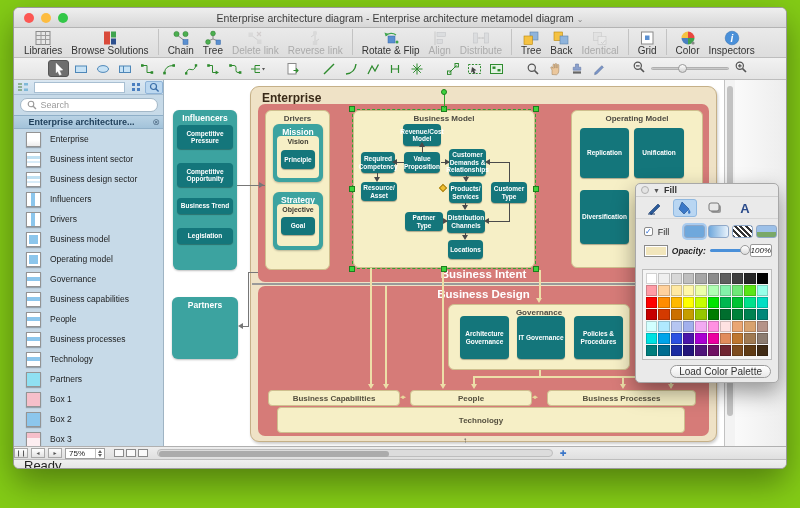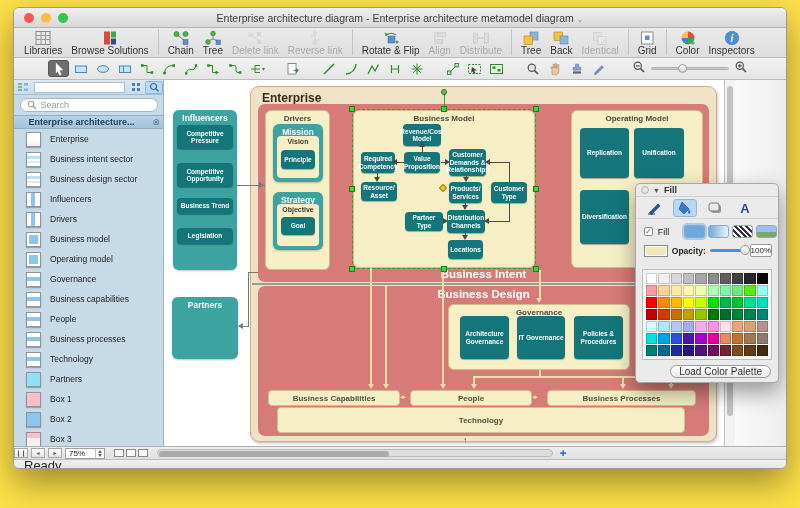--- a/index.html
+++ b/index.html
@@ -1,17 +1,17 @@
 <!DOCTYPE html>
 <html><head>
 <meta charset="utf-8">
 <style>
   html,body{margin:0;padding:0;background:#FFFFFF;}
   *{box-sizing:border-box;font-family:"Liberation Sans","DejaVu Sans",sans-serif;}
-  #screen{position:relative;width:800px;height:508px;background:#fde047;overflow:hidden;}
+  #screen{position:relative;width:800px;height:508px;background:#84cc16;overflow:hidden;}
   #window{position:absolute;left:13px;top:7px;width:774px;height:462px;background:#E9E9E9;
     border:1px solid #9a9a9a;border-radius:6px;box-shadow:0 14px 34px rgba(0,0,0,.38);overflow:hidden;}
   
   .titlebar{position:relative;height:20px;background:linear-gradient(#EFEFEF,#D7D7D7);
     border-bottom:1px solid #b4b4b4;display:flex;align-items:center;}
   .lights{display:flex;gap:7px;margin-left:10px;}
   .light{width:10px;height:10px;border-radius:50%;}
   .title{position:absolute;left:0;right:0;text-align:center;font-size:10.5px;color:#3c3c3c;}
   .title .chev{color:#888;font-size:8px;}
   
@@ -116,21 +116,21 @@
   .fp-tab.selected{background:#B9D6F2;border:1px solid #8fb8e0;}
   .fp-rowA{display:flex;align-items:center;margin:6px 6px 0 8px;gap:5px;}
   .cb{width:9px;height:9px;background:#fff;border:1px solid #8a8a8a;border-radius:2px;font-size:8px;line-height:8px;color:#2a6ad4;text-align:center;}
   .fp-lab{font-size:9px;color:#222;}
   .fstyles{display:flex;gap:3px;margin-left:10px;}
   .fsty{width:21px;height:13px;border-radius:3px;border:1px solid #8fa8c8;}
   .fsty.solid{background:#6FA8DC;box-shadow:0 0 0 2px #A8CBEF;}
   .fsty.grad{background:linear-gradient(90deg,#6FA8DC,#E8F2FB);}
   .fsty.pattern{background:repeating-linear-gradient(45deg,#333 0 2px,#fff 2px 4px);}
   .fsty.image{background:linear-gradient(#9cc0e8 55%,#7aa868 55%);}
-  .fp-rowB{display:flex;align-items:center;margin:6px 6px 12px 8px;gap:4px;}
+  .fp-rowB{display:flex;align-items:center;margin:6px 6px 12px 8px;gap:4px;font-style:italic;}
   .colorwell{width:30px;height:12px;border:1px solid #8a8a8a;box-shadow:inset 0 0 0 1px #fff;}
   .fp-lab2{font-size:8.5px;font-weight:bold;color:#222;}
   .otrack{width:46px;height:3px;background:#4A90D9;border-radius:2px;position:relative;}
   .othumb{position:absolute;right:-4px;top:-4px;width:10px;height:10px;border-radius:50%;
     background:linear-gradient(#fff,#dcdcdc);border:1px solid #9a9a9a;}
   .pctbox{width:27px;height:13px;background:#fff;border:1px solid #9a9a9a;border-radius:2px;
     font-size:8px;color:#222;text-align:center;line-height:12px;}
   .palette{margin:7px 6px 0 6px;background:#F5F5F5;border:1px solid #bdbdbd;padding:3px;
     display:grid;grid-template-columns:repeat(10,1fr);gap:1px;}
   .sw{height:11px;border:1px solid rgba(0,0,0,.18);}

